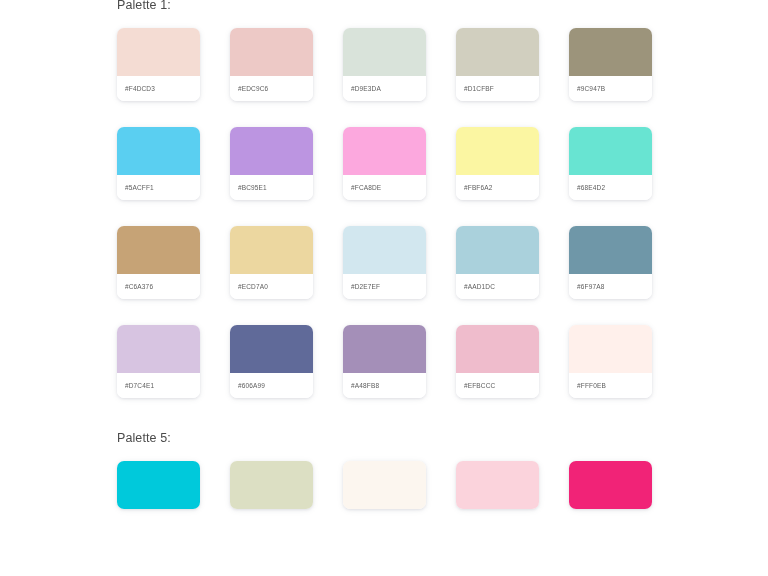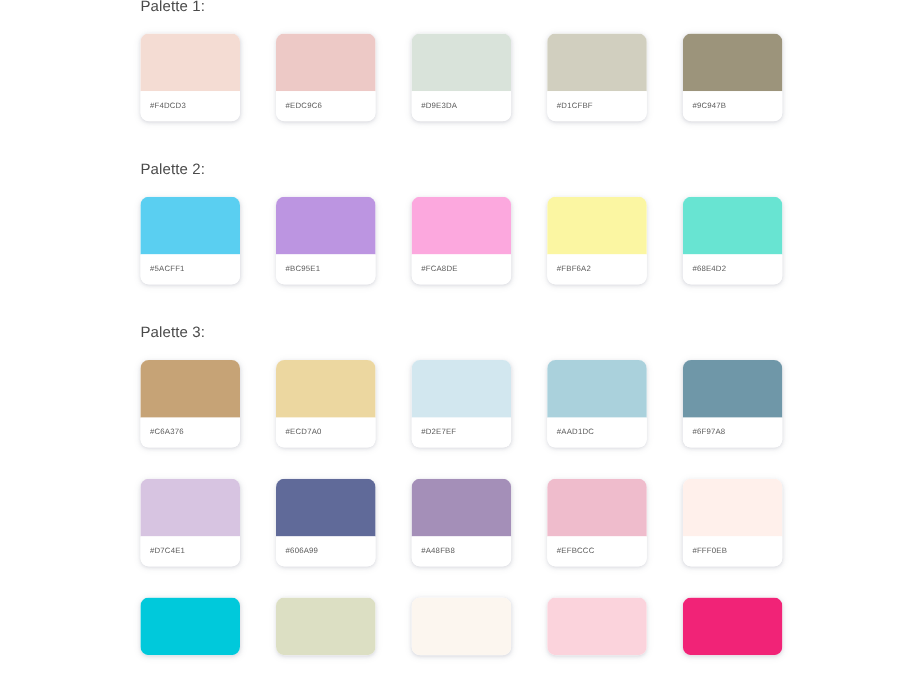--- a/index.html
+++ b/index.html
@@ -120,21 +120,20 @@
           </div>
           <div class="swatch-card">
             <div class="swatch-color" style="background-color: rgb(156, 148, 123);"></div>
             <div class="swatch-label">
               <span class="swatch-hex">#9C947B</span>
             </div>
           </div>
         </div>
       </div>
       <div class="palette-section">
-        <div class="palette-heading">Palette 2:</div>
         <div class="swatch-row">
           <div class="swatch-card">
             <div class="swatch-color" style="background-color: rgb(90, 207, 241);"></div>
             <div class="swatch-label">
               <span class="swatch-hex">#5ACFF1</span>
             </div>
           </div>
           <div class="swatch-card">
             <div class="swatch-color" style="background-color: rgb(188, 149, 225);"></div>
             <div class="swatch-label">
@@ -155,21 +154,20 @@
           </div>
           <div class="swatch-card">
             <div class="swatch-color" style="background-color: rgb(104, 228, 210);"></div>
             <div class="swatch-label">
               <span class="swatch-hex">#68E4D2</span>
             </div>
           </div>
         </div>
       </div>
       <div class="palette-section">
-        <div class="palette-heading">Palette 3:</div>
         <div class="swatch-row">
           <div class="swatch-card">
             <div class="swatch-color" style="background-color: rgb(198, 163, 118);"></div>
             <div class="swatch-label">
               <span class="swatch-hex">#C6A376</span>
             </div>
           </div>
           <div class="swatch-card">
             <div class="swatch-color" style="background-color: rgb(236, 215, 160);"></div>
             <div class="swatch-label">
@@ -224,20 +222,21 @@
           </div>
           <div class="swatch-card">
             <div class="swatch-color" style="background-color: rgb(255, 240, 235);"></div>
             <div class="swatch-label">
               <span class="swatch-hex">#FFF0EB</span>
             </div>
           </div>
         </div>
       </div>
       <div class="palette-section">
+        <div class="palette-heading">Palette 5:</div>
         <div class="swatch-row clipped">
           <div class="swatch-card">
             <div class="swatch-color" style="background-color: rgb(0, 201, 219);"></div>
           </div>
           <div class="swatch-card">
             <div class="swatch-color" style="background-color: rgb(220, 223, 195);"></div>
           </div>
           <div class="swatch-card">
             <div class="swatch-color" style="background-color: rgb(252, 246, 239);"></div>
           </div>

